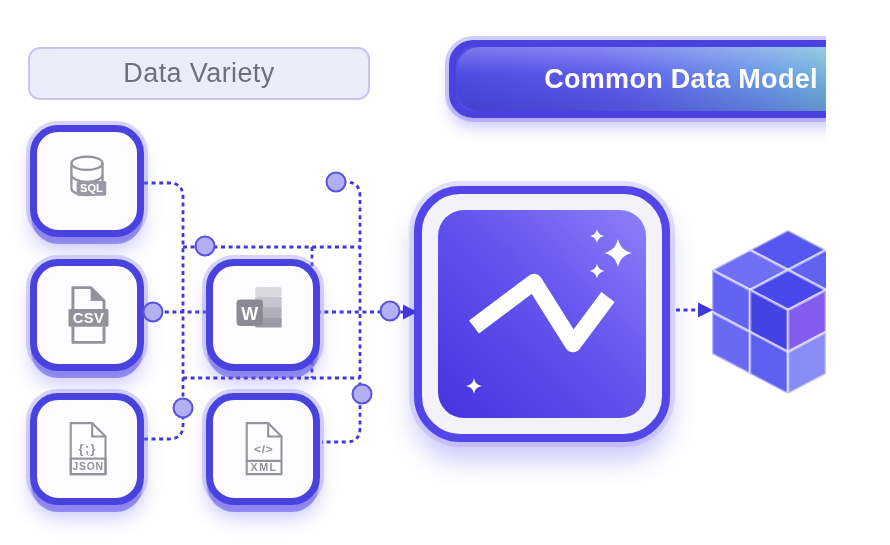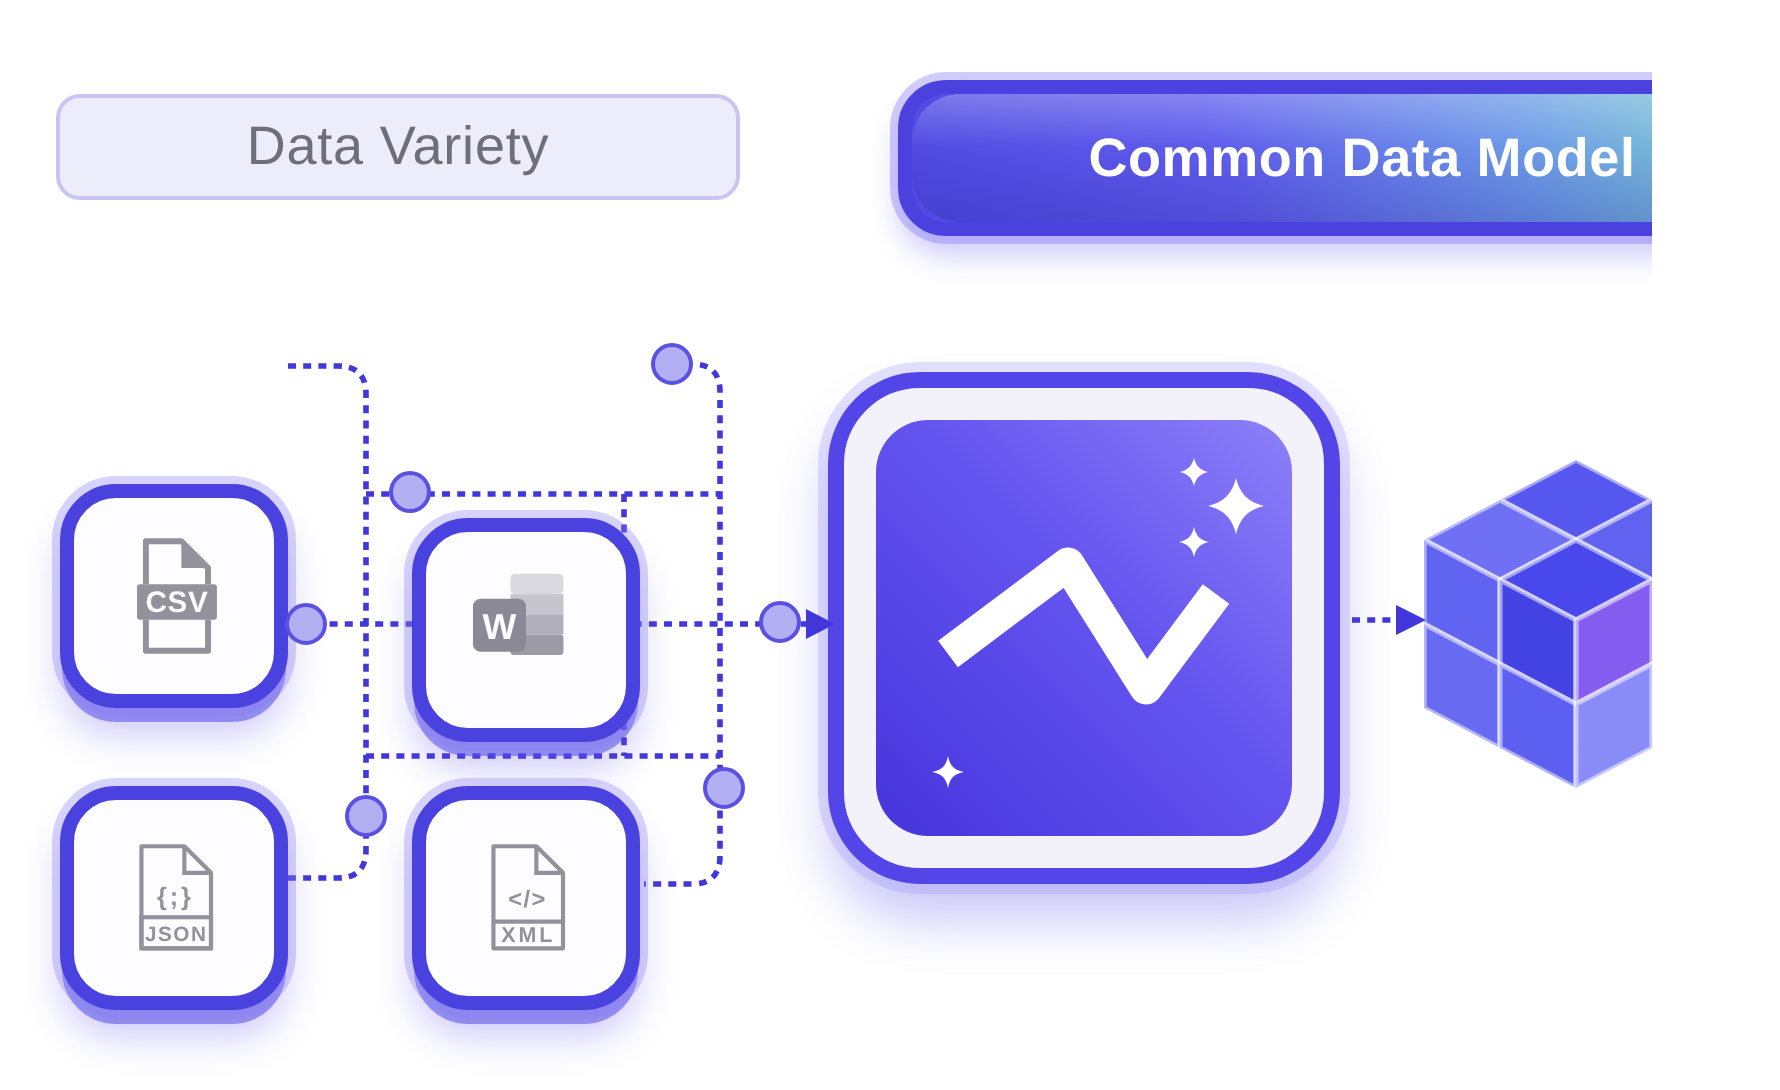--- a/index.html
+++ b/index.html
@@ -72,22 +72,31 @@
     </g>
   </svg>
 
   <div class="dv-label">
     <span>Data Variety</span>
   </div>
   <div class="cdm-pill">
     <span>Common Data Model</span>
   </div>
 
+  <div class="card" style="left:30px;top:125px;">
+    <svg width="74" height="74" viewBox="0 0 100 100">
+      <ellipse cx="50" cy="26" rx="21" ry="9" fill="none" stroke="#92919c" stroke-width="3"></ellipse>
+      <path d="M29 26 V60 A21 9 0 0 0 71 60 V26" fill="none" stroke="#92919c" stroke-width="3"></path>
+      <path d="M29 42 A21 9 0 0 0 71 42" fill="none" stroke="#92919c" stroke-width="3"></path>
+      <rect x="36" y="50" width="40" height="20" rx="2.5" fill="#9b99a6"></rect>
+      <text x="56" y="65.5" font-size="15" font-weight="bold" fill="#ffffff" text-anchor="middle">SQL</text>
+    </svg>
+  </div>
 
-  <div class="card" style="left:30px;top:242px;">
+  <div class="card" style="left:30px;top:259px;">
     <svg width="74" height="74" viewBox="0 0 100 100">
       <path d="M31 42 V13 H55 L73 31 V42" fill="none" stroke="#92919c" stroke-width="4" stroke-linejoin="round"></path>
       <path d="M55 13 V31 H73 Z" fill="#92919c"></path>
       <rect x="25" y="42" width="54" height="24" rx="2" fill="#92919c"></rect>
       <text x="52" y="61" font-size="20" font-weight="bold" fill="#fdfdff" text-anchor="middle" letter-spacing="0.5">CSV</text>
       <path d="M31 66 V87 H73 V66" fill="none" stroke="#92919c" stroke-width="4" stroke-linejoin="round"></path>
     </svg>
   </div>
 
   <div class="card" style="left:30px;top:393px;">

